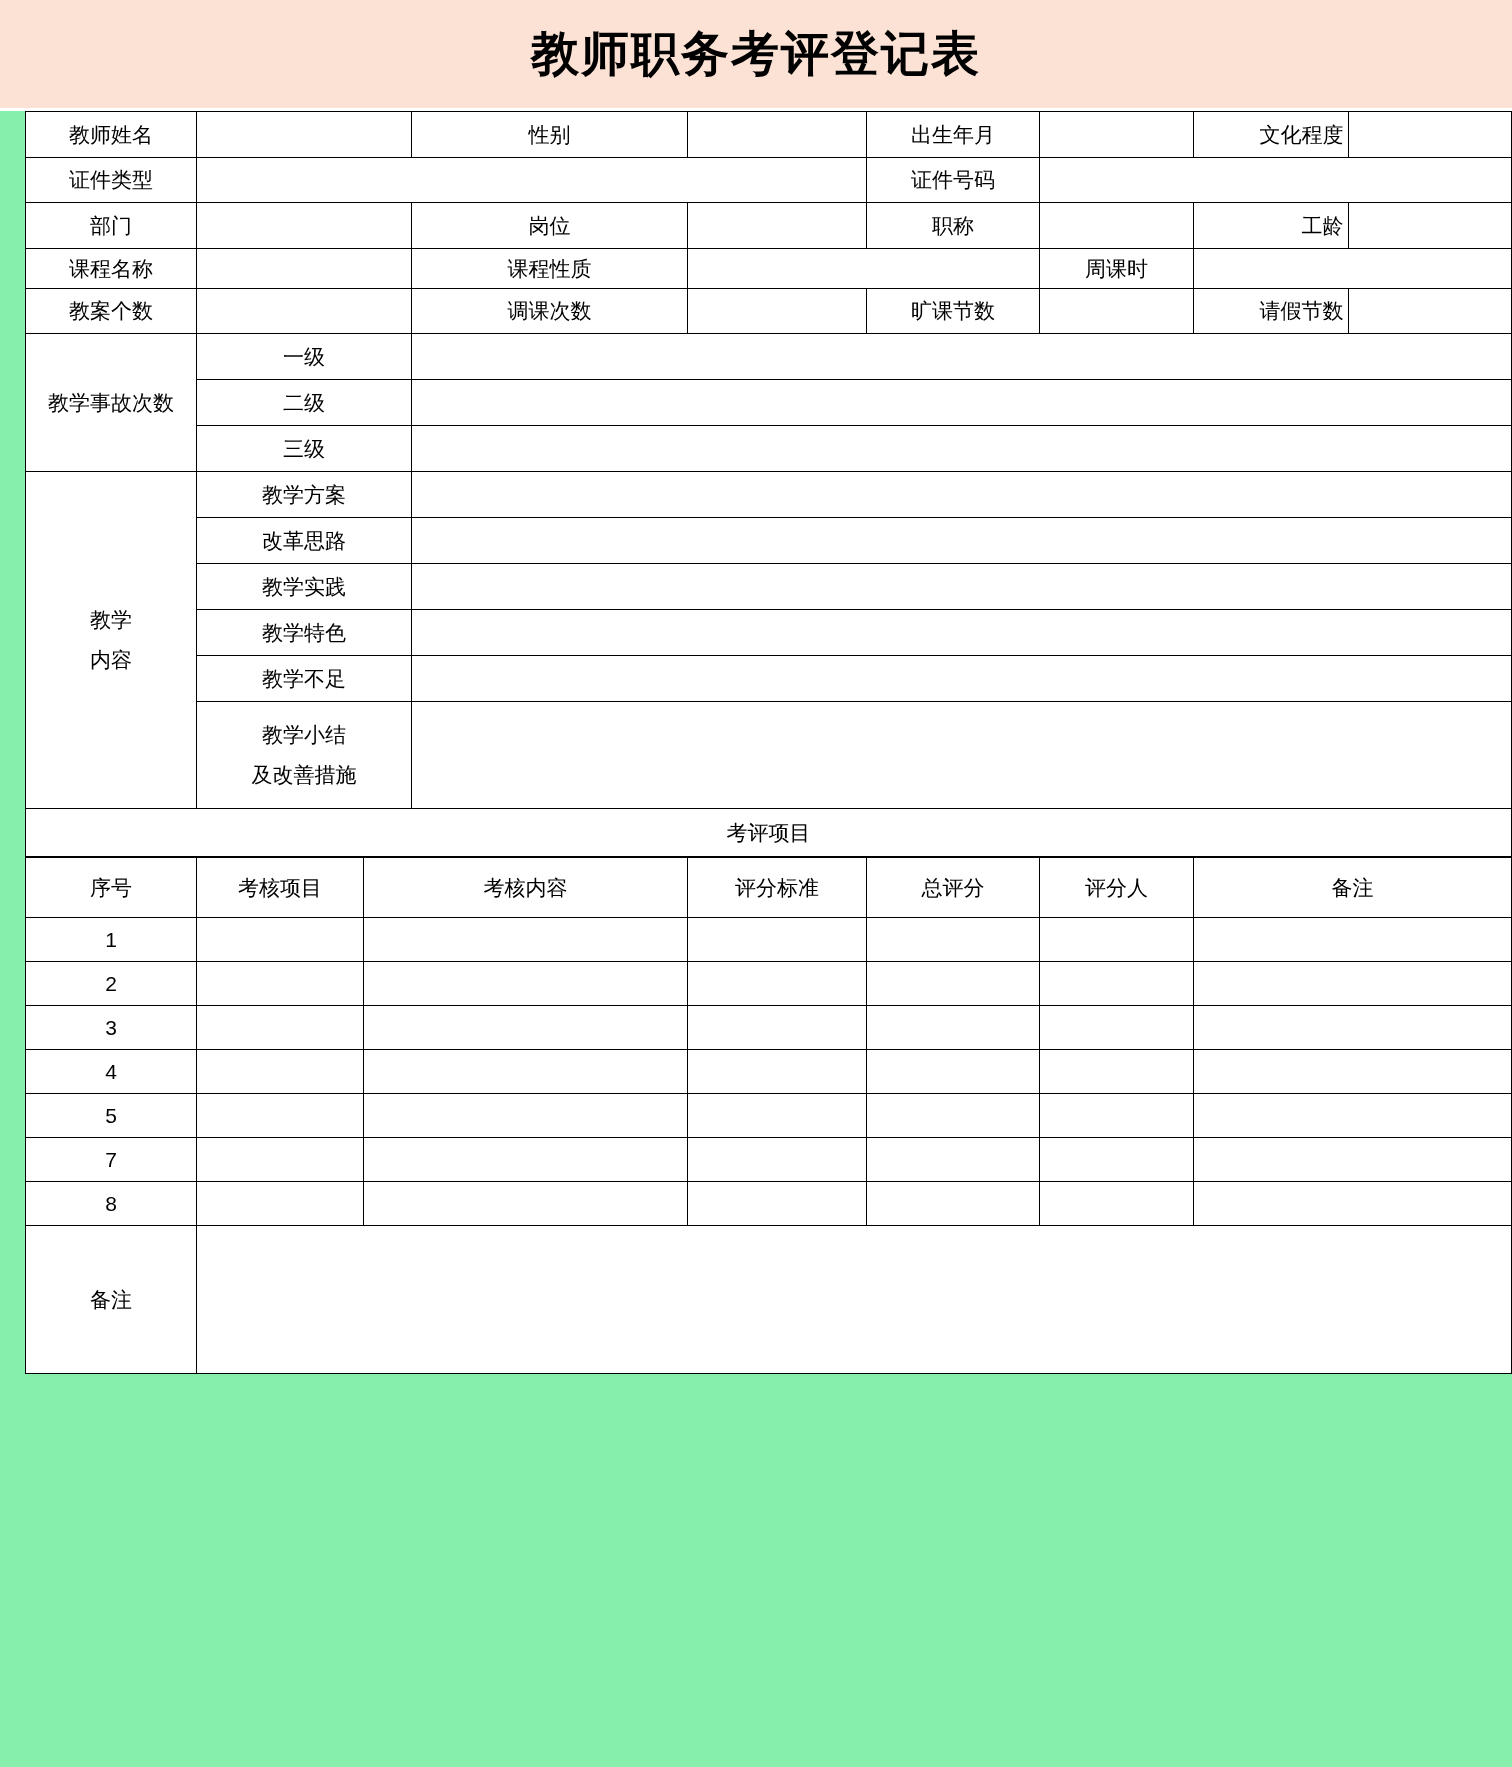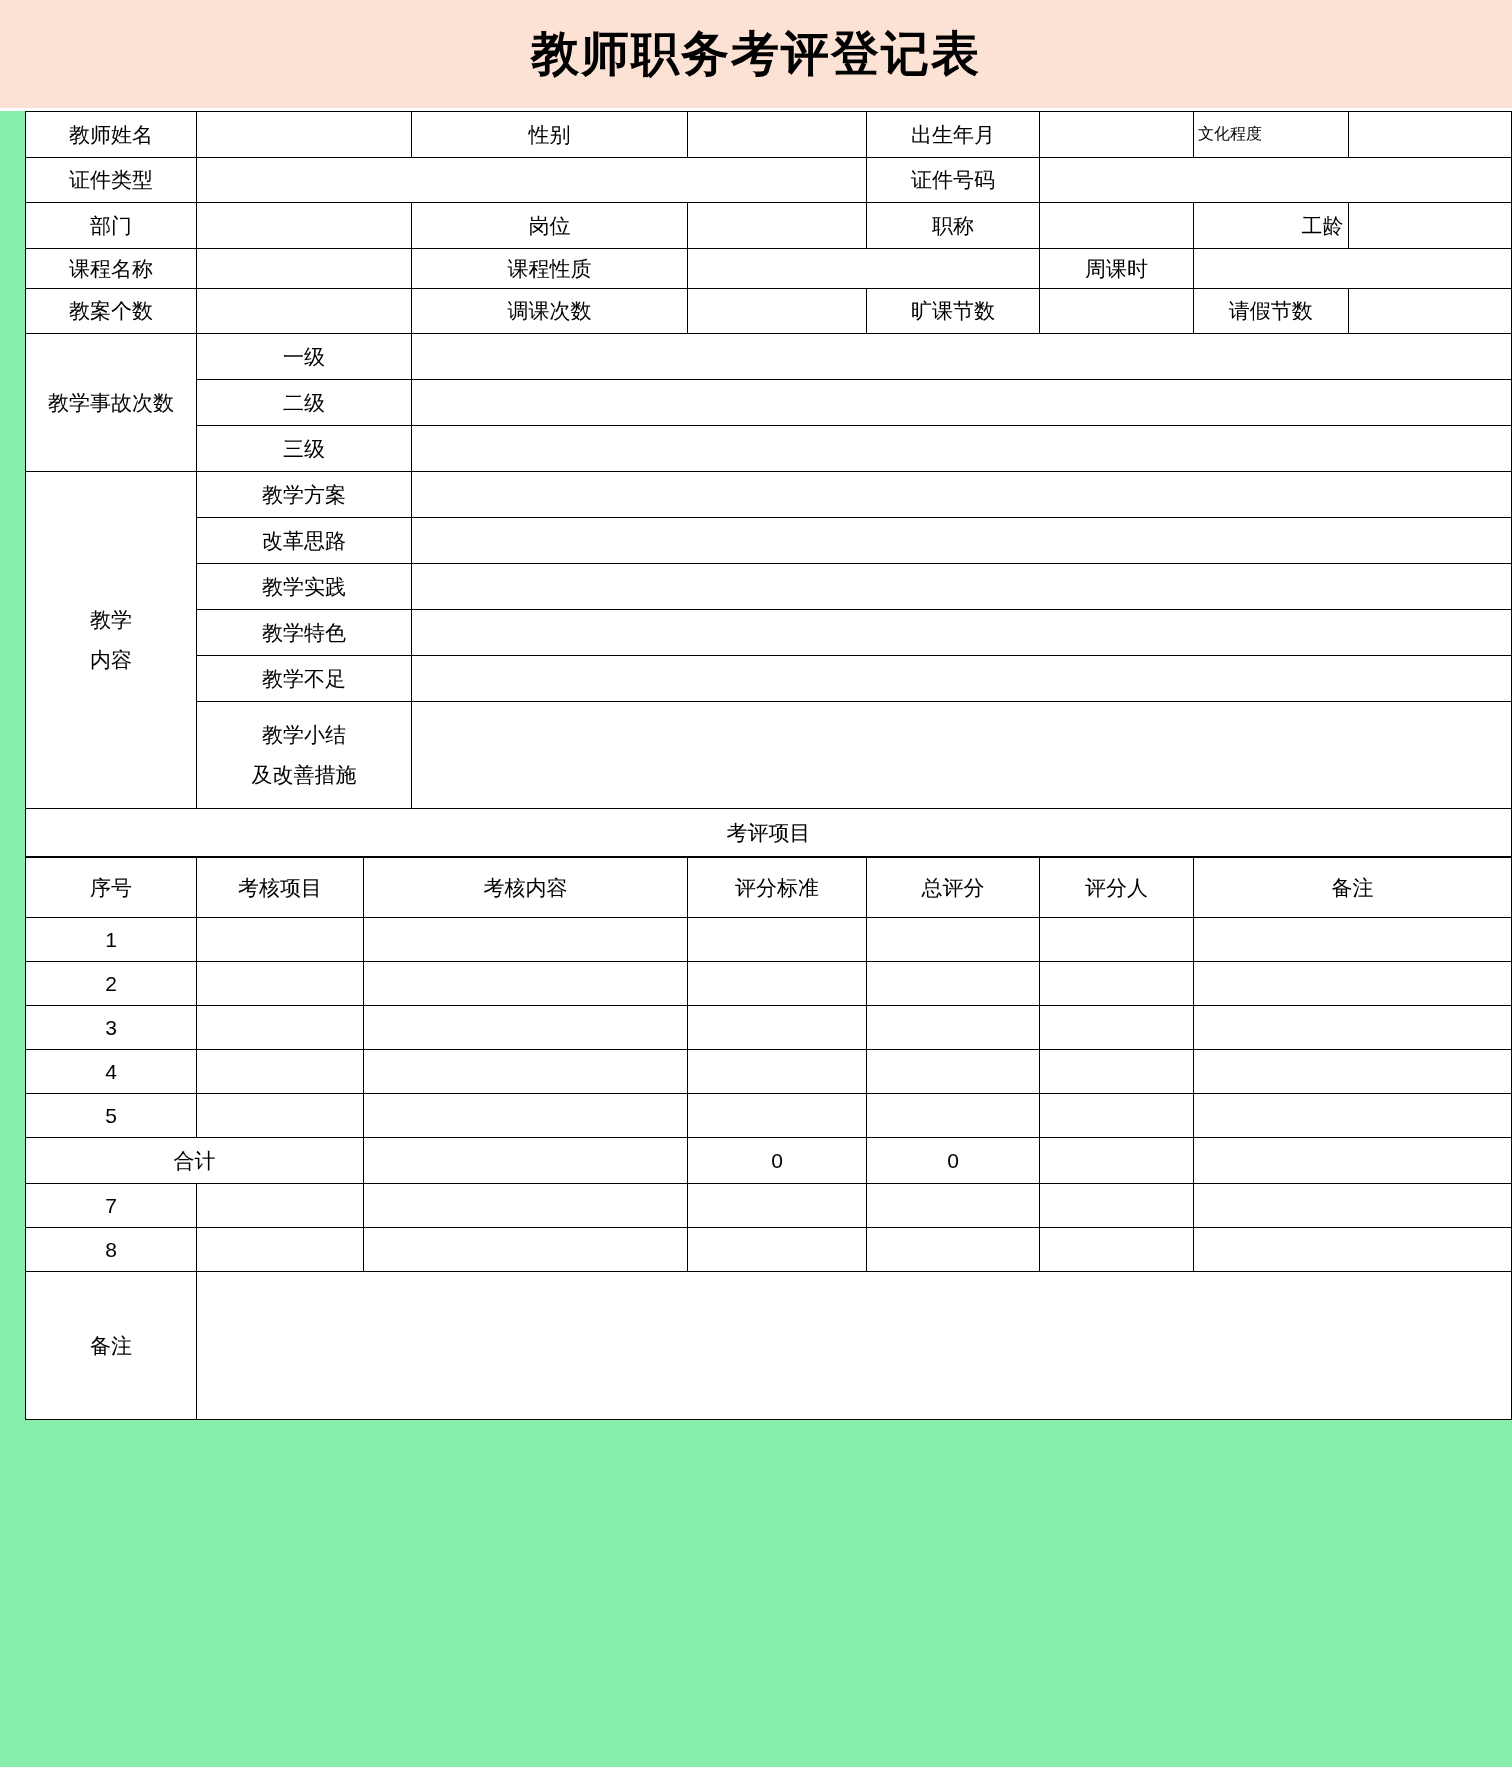--- a/index.html
+++ b/index.html
@@ -109,21 +109,21 @@
         <td class="lbl thick-top">出生年月</td>
         <td class="blank thick-top"></td>
         <td class="thick-top thick-right" style="padding:0">
           <table style="border-collapse:collapse;table-layout:fixed;width:100%;height:100%;border:0">
             <colgroup>
                 <col style="width:154px">
                 <col style="width:164px">
               </colgroup>
             <tbody>
                 <tr>
-              <td style="border:0;border-right:1px solid #000;text-align:left;font-size:16px;height:45px">文化程度</td>
+              <td style="border:0;border-right:1px solid #000;text-align:right;font-size:21px;height:45px">文化程度</td>
               <td style="border:0;text-align:center;font-size:21px"></td>
             </tr>
           </tbody>
             </table>
         </td>
       </tr>
 
       <tr>
         <td class="lbl thick-left" style="height:45px">证件类型</td>
         <td class="blank" colspan="5"></td>
@@ -171,21 +171,21 @@
         <td class="lbl thick-bottom">旷课节数</td>
         <td class="blank thick-bottom"></td>
         <td class="thick-right thick-bottom" style="padding:0">
           <table style="border-collapse:collapse;table-layout:fixed;width:100%;height:100%;border:0">
             <colgroup>
                 <col style="width:154px">
                 <col style="width:164px">
               </colgroup>
             <tbody>
                 <tr>
-              <td style="border:0;border-right:1px solid #000;text-align:center;font-size:21px;height:44px">请假节数</td>
+              <td style="border:0;border-right:1px solid #000;text-align:right;font-size:21px;height:44px">请假节数</td>
               <td style="border:0;text-align:center;font-size:21px"></td>
             </tr>
           </tbody>
             </table>
         </td>
       </tr>
 
       <tr>
         <td class="lbl thick-left" rowspan="3">教学事故次数</td>
         <td class="lbl" colspan="2" style="height:46px">一级</td>
@@ -300,28 +300,20 @@
       <tr>
         <td class="thick-left" style="height:44px">5</td>
         <td></td>
         <td></td>
         <td></td>
         <td></td>
         <td></td>
         <td class="thick-right"></td>
       </tr>
 
-      <tr>
-        <td class="lbl thick-left thick-top" colspan="2" style="height:46px">合计</td>
-        <td class="thick-top"></td>
-        <td class="thick-top">0</td>
-        <td class="thick-top">0</td>
-        <td class="thick-top"></td>
-        <td class="thick-right thick-top"></td>
-      </tr>
 
       <tr>
         <td class="thick-left thick-top" style="height:44px">7</td>
         <td class="thick-top"></td>
         <td class="thick-top"></td>
         <td class="thick-top"></td>
         <td class="thick-top"></td>
         <td class="thick-top"></td>
         <td class="thick-right thick-top"></td>
       </tr>

